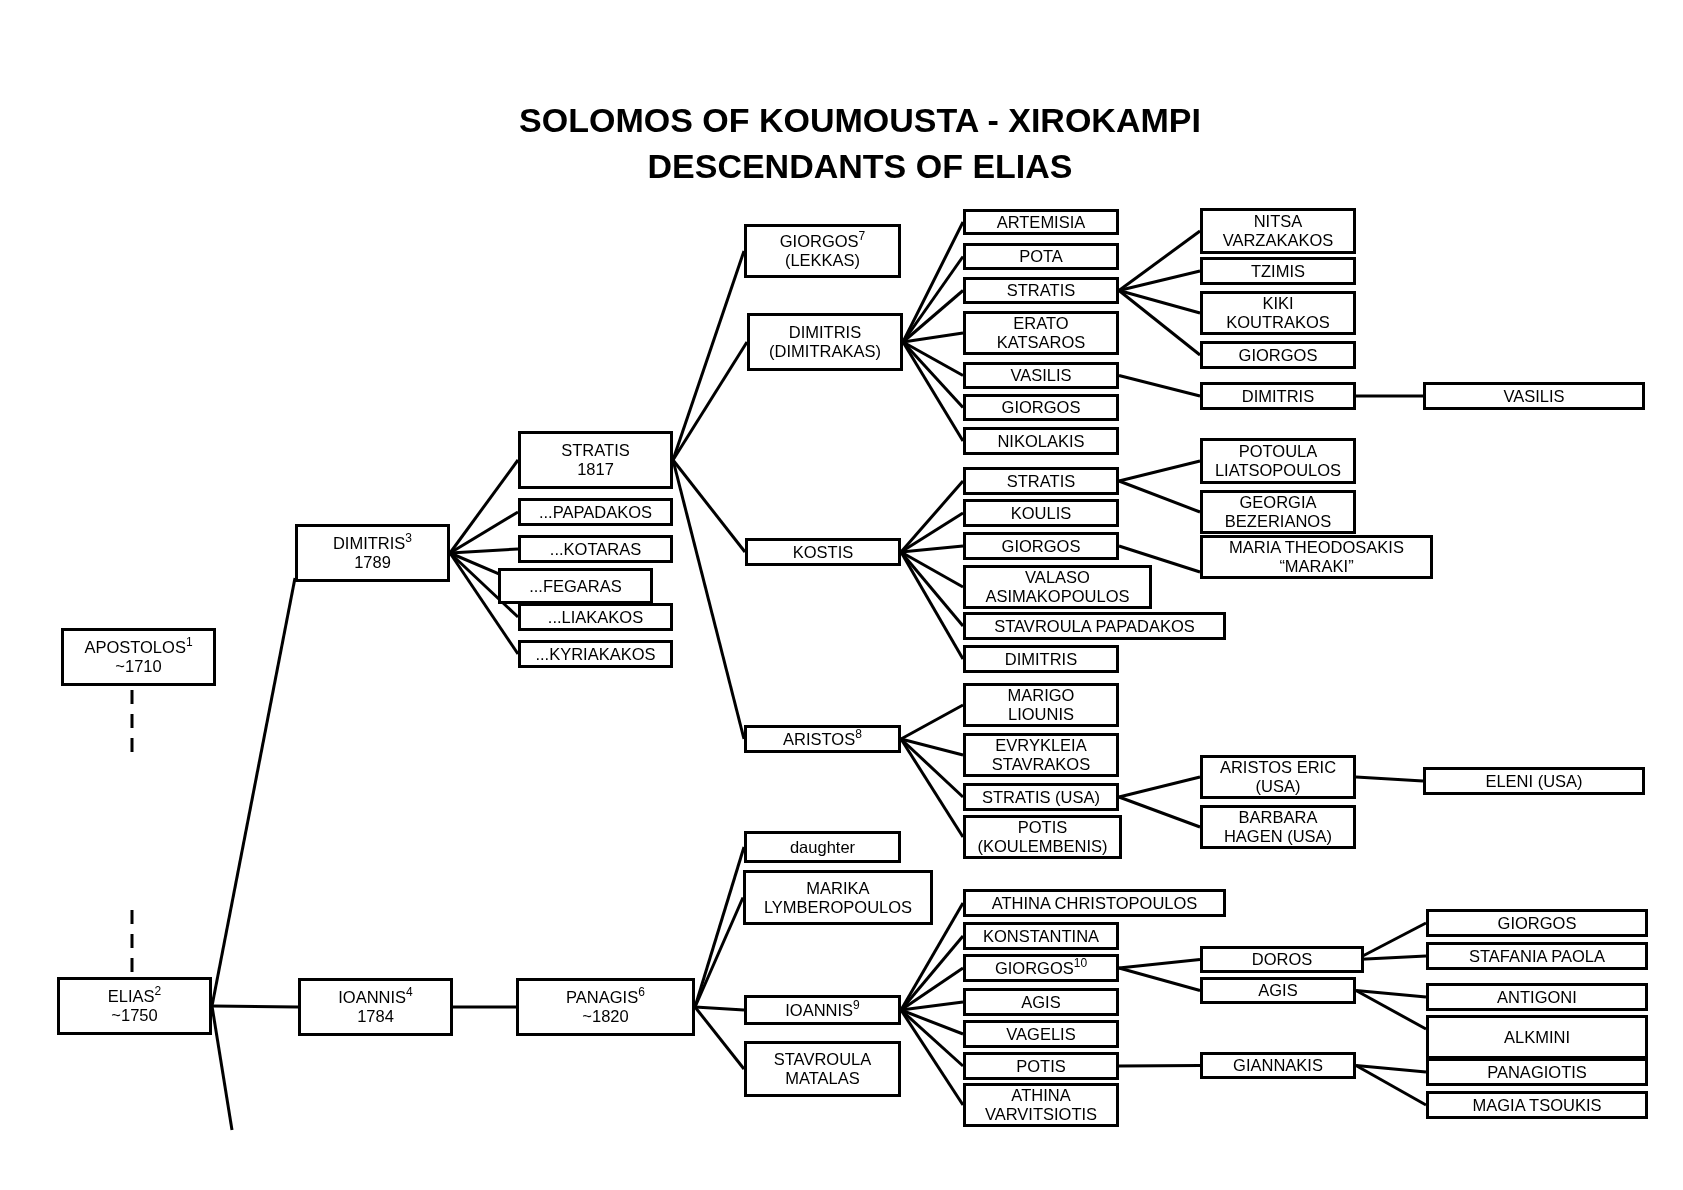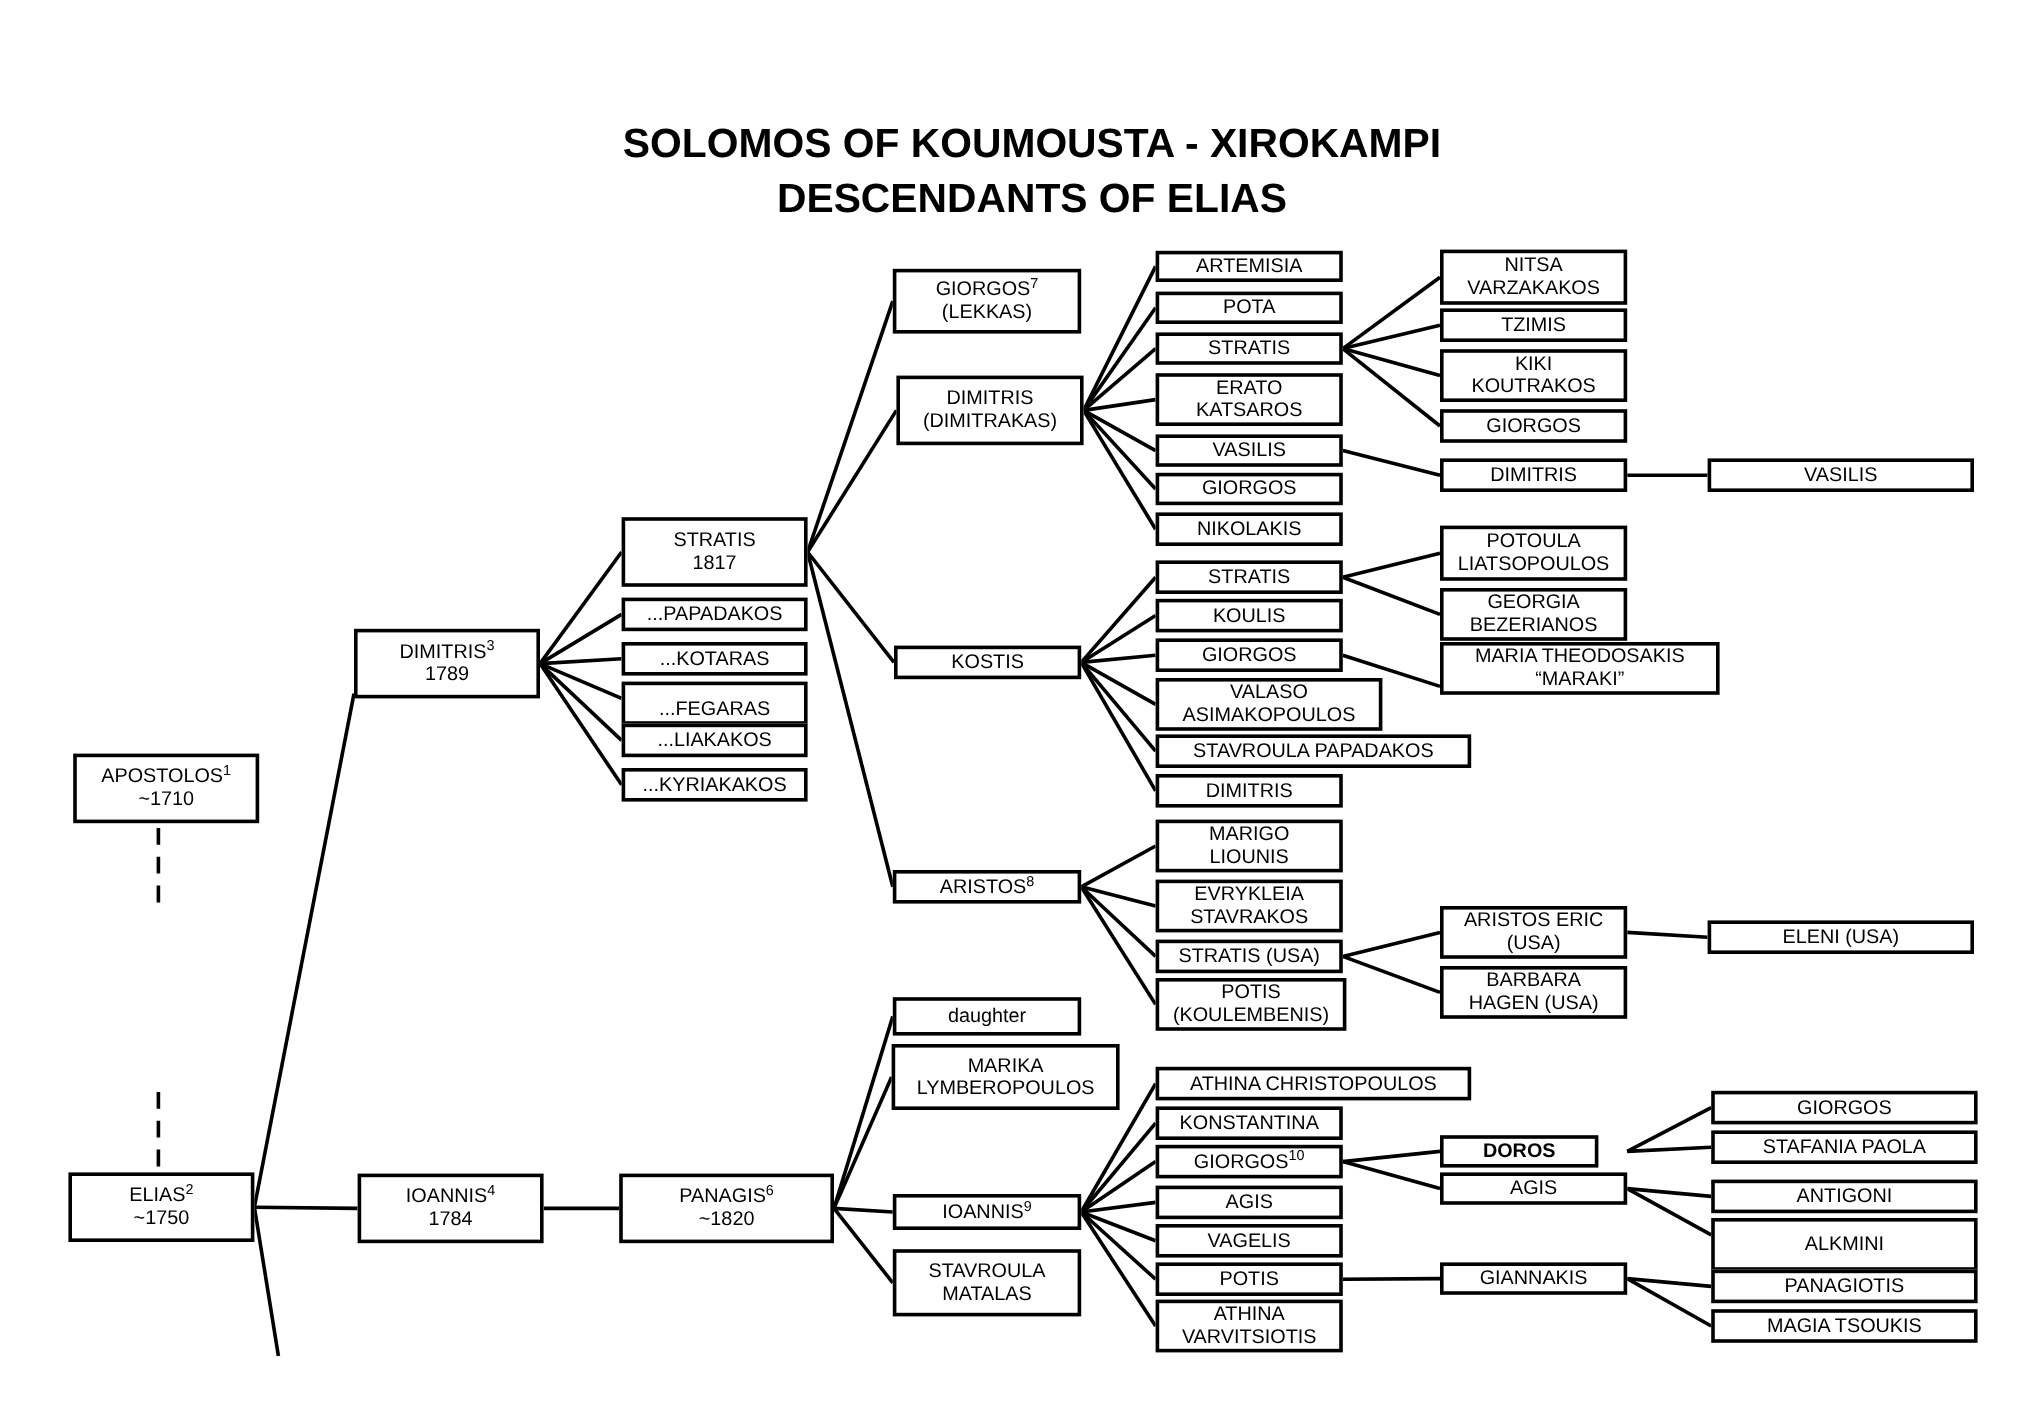--- a/index.html
+++ b/index.html
@@ -110,21 +110,21 @@
       <div class="box" style="left: 518px; top: 431px; width: 155px; height: 58px;">
         <span class="ln">STRATIS</span>
         <span class="ln">1817</span>
       </div>
       <div class="box" style="left: 518px; top: 498px; width: 155px; height: 28px;">
         <span class="ln">...PAPADAKOS</span>
       </div>
       <div class="box" style="left: 518px; top: 535px; width: 155px; height: 28px;">
         <span class="ln">...KOTARAS</span>
       </div>
-      <div class="box" style="left: 518px; top: 568px; width: 155px; height: 36px; justify-content: flex-end;">
+      <div class="box" style="left: 498px; top: 568px; width: 155px; height: 36px;">
         <span class="ln">...FEGARAS</span>
       </div>
       <div class="box" style="left: 518px; top: 603px; width: 155px; height: 28px;">
         <span class="ln">...LIAKAKOS</span>
       </div>
       <div class="box" style="left: 518px; top: 640px; width: 155px; height: 28px;">
         <span class="ln">...KYRIAKAKOS</span>
       </div>
       <div class="box" style="left: 744px; top: 224px; width: 157px; height: 54px;">
         <span class="ln">GIORGOS<sup>7</sup></span>
@@ -268,21 +268,21 @@
         <span class="ln">ARISTOS ERIC</span>
         <span class="ln">(USA)</span>
       </div>
       <div class="box" style="left: 1200px; top: 805px; width: 156px; height: 44px;">
         <span class="ln">BARBARA</span>
         <span class="ln">HAGEN (USA)</span>
       </div>
       <div class="box" style="left: 1423px; top: 767px; width: 222px; height: 28px;">
         <span class="ln">ELENI (USA)</span>
       </div>
-      <div class="box" style="left: 1200px; top: 946px; width: 132px; height: 27px; font-weight: bold;">
+      <div class="box" style="left: 1200px; top: 946px; width: 164px; height: 27px;">
         <span class="ln">DOROS</span>
       </div>
       <div class="box" style="left: 1200px; top: 977px; width: 156px; height: 27px;">
         <span class="ln">AGIS</span>
       </div>
       <div class="box" style="left: 1200px; top: 1052px; width: 156px; height: 27px;">
         <span class="ln">GIANNAKIS</span>
       </div>
       <div class="box" style="left: 1426px; top: 909px; width: 222px; height: 28px;">
         <span class="ln">GIORGOS</span>

